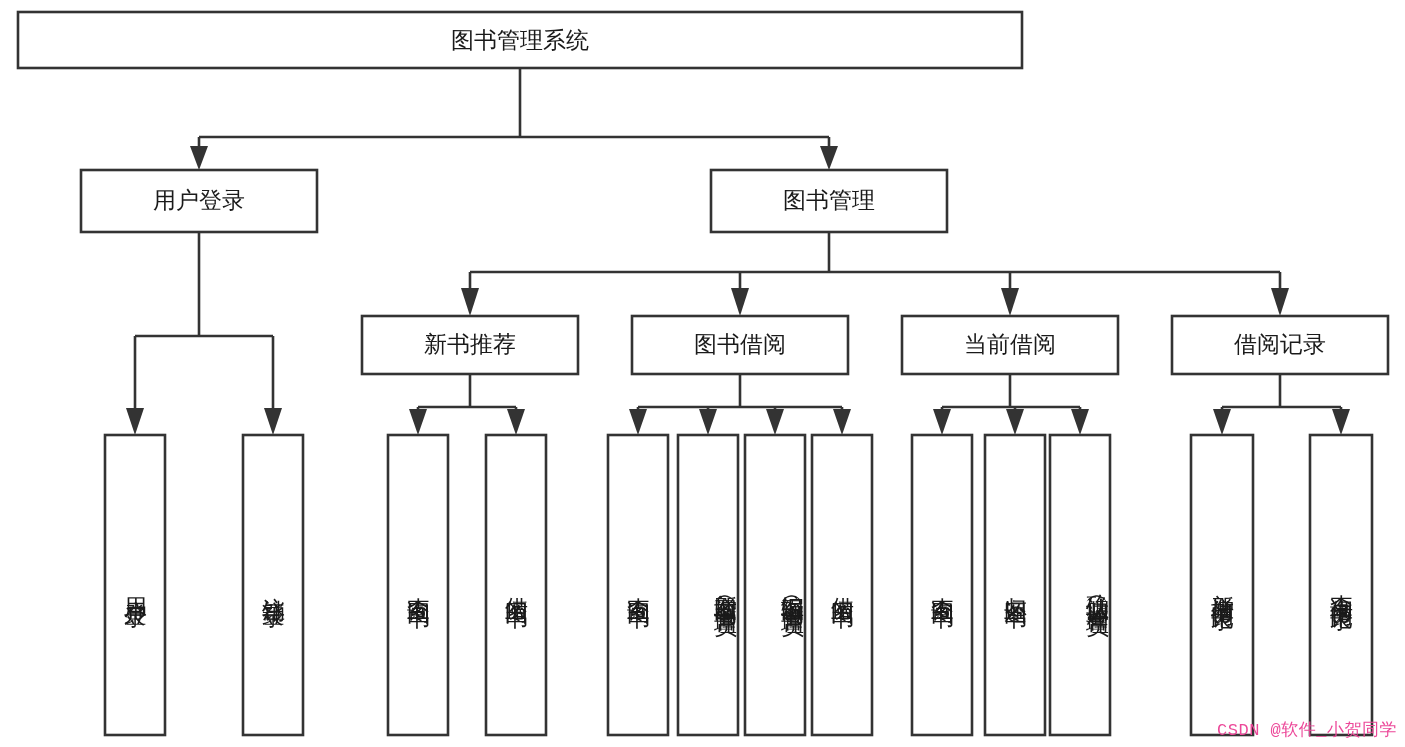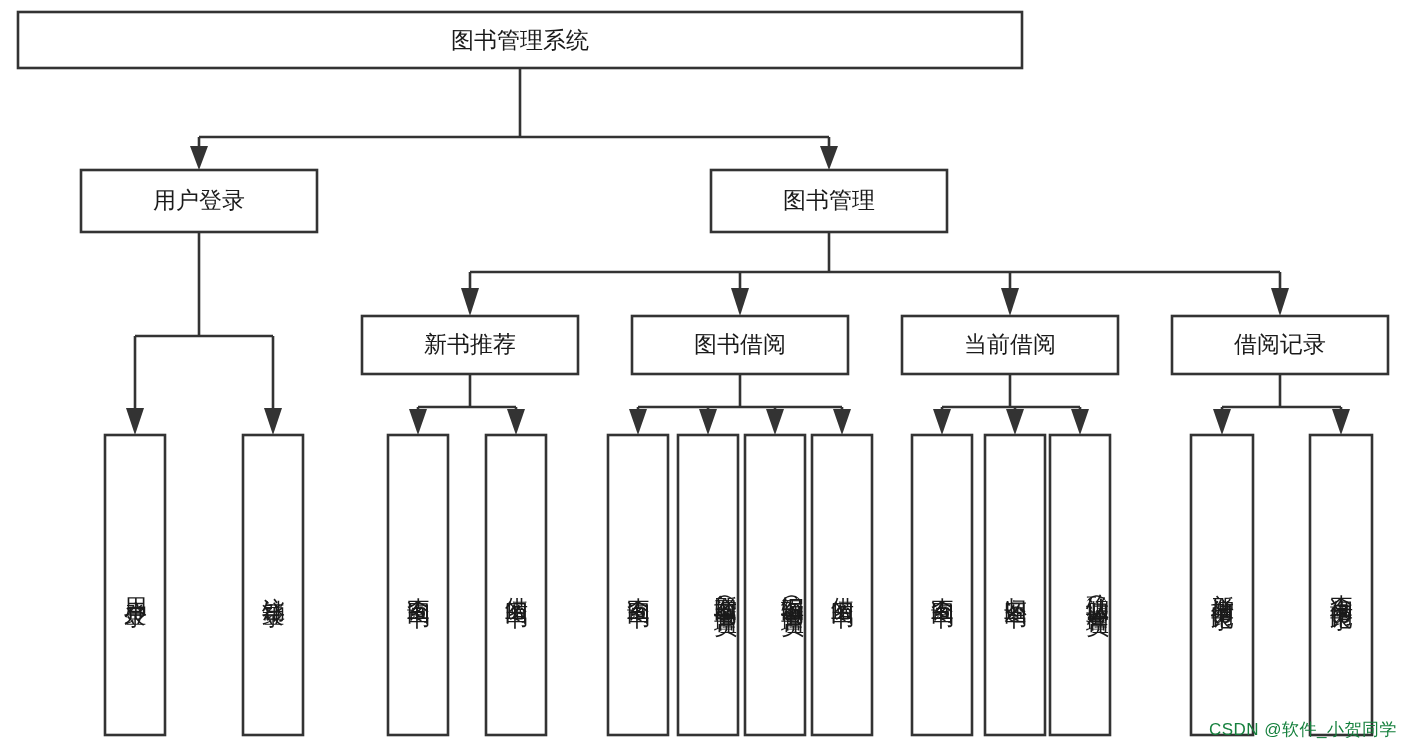--- a/index.html
+++ b/index.html
@@ -59,23 +59,23 @@
     letter-spacing: 3px;
     text-align: center;
     white-space: nowrap;
     pointer-events: none;
     user-select: none;
   }
   .watermark {
     position: absolute;
     right: 8px;
     bottom: 6px;
-    font-family: Liberation Sans, sans-serif;
+    font-family: Liberation Mono, monospace;
     font-size: 17px;
-    color: #15803d;
+    color: #ec4899;
     letter-spacing: 0.5px;
     white-space: nowrap;
   }
 </style>
 </head>
 <body>
 
 <div id="diagram-root">
 
   <svg class="diagram-canvas" viewBox="0 0 1405 747">

